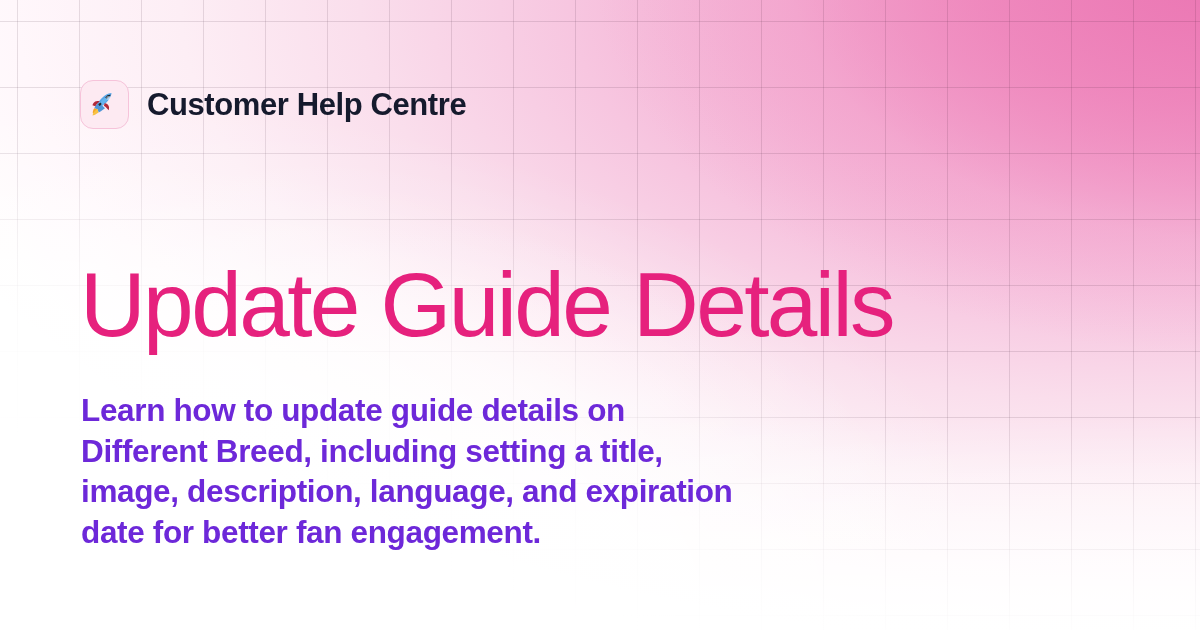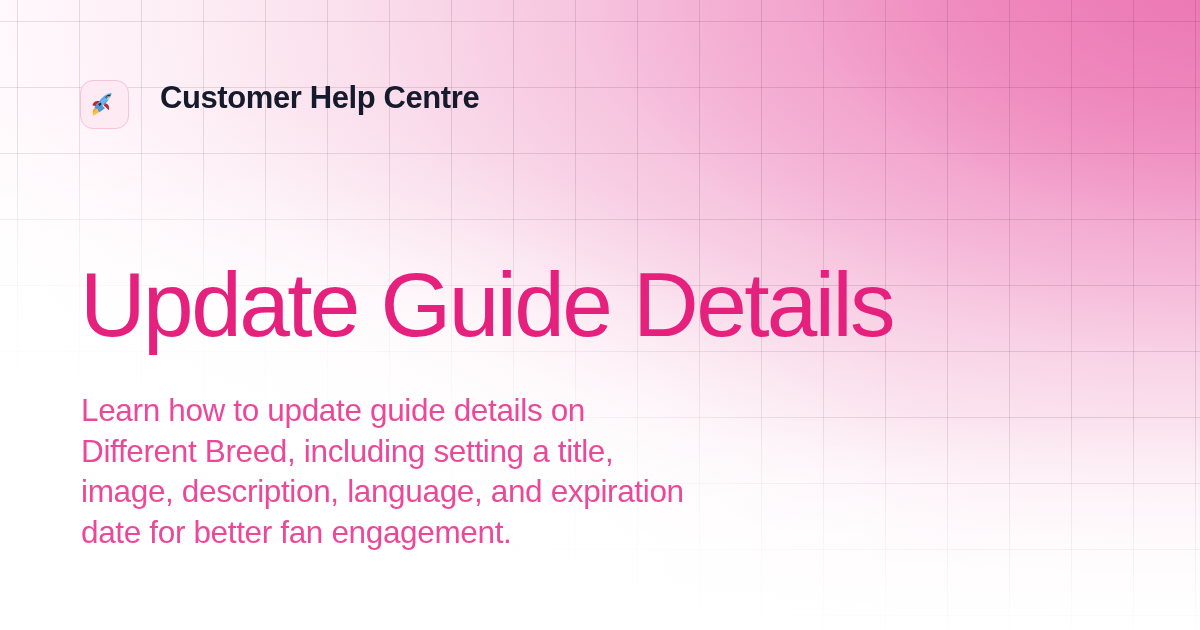--- a/index.html
+++ b/index.html
@@ -109,21 +109,22 @@
   .content {
     position: absolute;
     inset: 0;
   }
 
   .brand {
     position: absolute;
     left: 80px;
     top: 80px;
     display: flex;
-    gap: 31px;
+    align-items: center;
+    gap: 18px;
   }
 
   .brand-badge {
     width: 49px;
     height: 49px;
     border-radius: 13px;
     background: #fdeaf2;
     border: 1.5px solid #f6c3da;
     display: flex;
     align-items: center;
@@ -152,24 +153,24 @@
     color: #e6217d;
     white-space: nowrap;
   }
 
   .subhead {
     position: absolute;
     left: 81px;
     top: 390px;
     width: 810px;
     font-size: 31.5px;
-    font-weight: normal;
+    font-weight: bold;
     line-height: 40.5px;
     letter-spacing: -0.35px;
-    color: #ec4899;
+    color: #6d28d9;
     white-space: pre-line;
   }
 </style>
 </head>
 <body>
 
 <div id="banner">
 
   <div class="bg-base"></div>
   <div class="bg-wash"></div>

